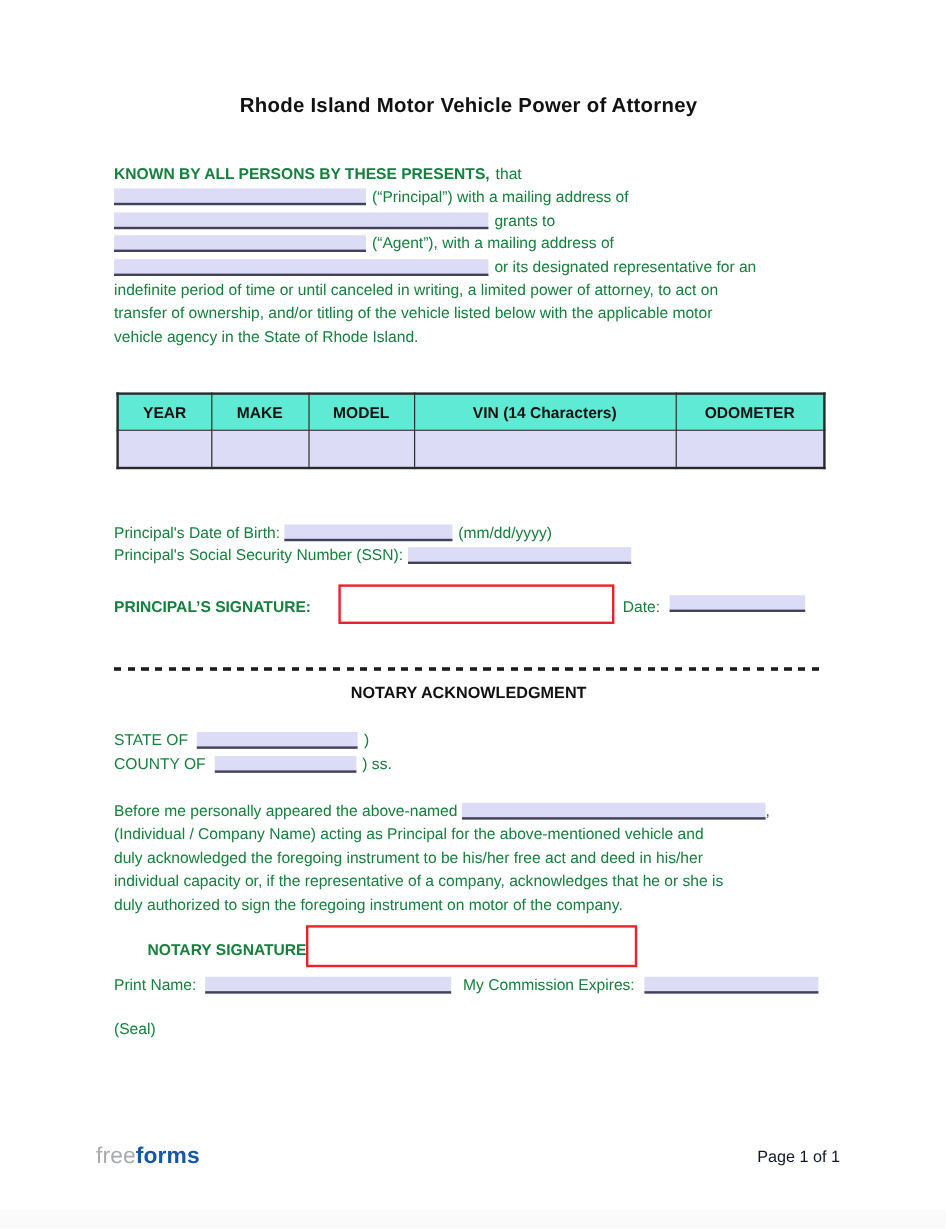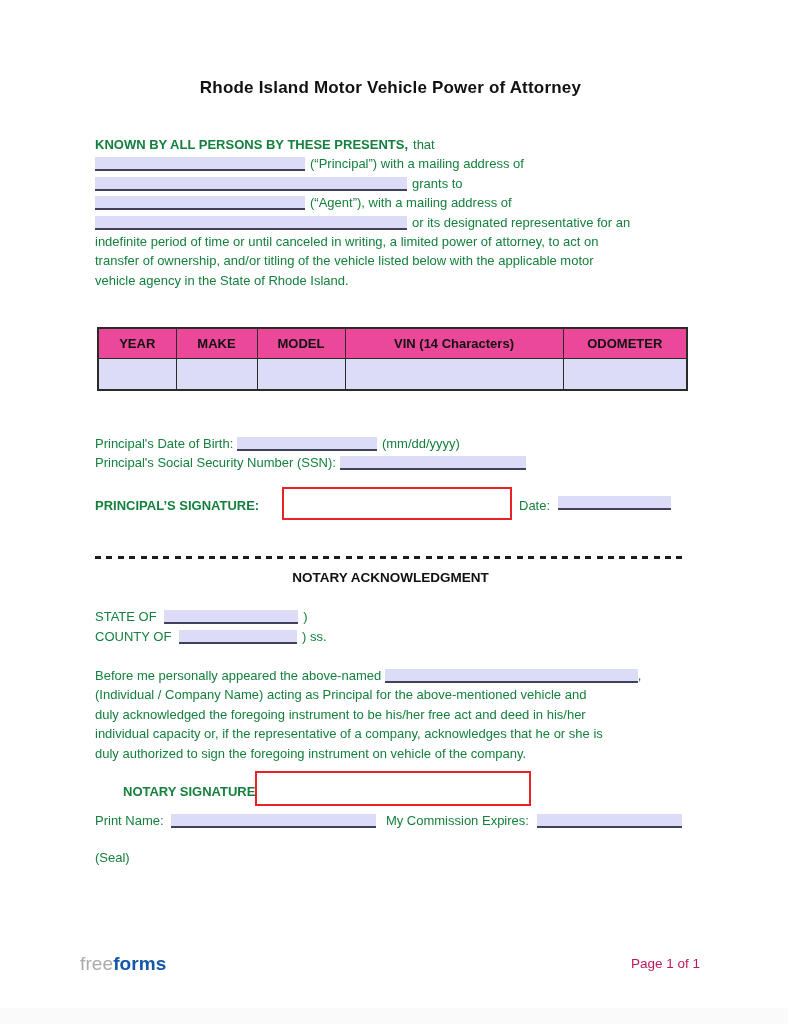--- a/index.html
+++ b/index.html
@@ -52,21 +52,21 @@
   .w145 { width: 145px; }
   .w113 { width: 113px; }
 
   
   table.vehicle {
     border-collapse: collapse;
     width: 589px;
     table-layout: fixed;
   }
   table.vehicle th {
-    background: #ec4899;
+    background: #5eead4;
     border: 1.5px solid #2b2b2b;
     font-size: 13px; font-weight: bold; color: #111;
     height: 30px; text-align: center;
   }
   table.vehicle td {
     background: #dcdcf6;
     border: 1.5px solid #2b2b2b;
     height: 32px;
   }
   table.vehicle { border: 2px solid #2b2b2b; }
@@ -87,21 +87,21 @@
   .notary-heading {
     top: 570px; left: 95px; width: 591px;
     text-align: center;
     font-size: 13.5px; font-weight: bold; color: #111;
   }
 
   
   .brand { font-size: 19px; letter-spacing: 0.1px; }
   .brand .free { color: #a9abae; font-weight: 400; }
   .brand .forms { color: #1458a7; font-weight: bold; }
-  .page-indicator { font-size: 13.5px; color: #be185d; text-align: right; }
+  .page-indicator { font-size: 13.5px; color: #0f172a; text-align: right; }
 
   .page-edge {
     top: 1008px; left: 0; width: 791px; height: 16px;
     background: #fafafa;
   }
 </style>
 </head>
 <body>
 
 <div class="page">
@@ -170,21 +170,21 @@
   <div class="abs para" style="left:95px; top:607px;">
     <span>STATE OF</span>
     <span class="field w134 mr" style="margin-left:4px;"></span><span>)</span>
   </div>
 
   <div class="abs para" style="left:95px; top:666px; width:600px;">
     <span class="pline"><span>Before me personally appeared the above-named</span> <span class="field w253"></span><span>,</span></span>
     <span class="pline">(Individual / Company Name) acting as Principal for the above-mentioned vehicle and</span>
     <span class="pline">duly acknowledged the foregoing instrument to be his/her free act and deed in his/her</span>
     <span class="pline">individual capacity or, if the representative of a company, acknowledges that he or she is</span>
-    <span class="pline">duly authorized to sign the foregoing instrument on vehicle of the company.</span>
+    <span class="pline">duly authorized to sign the foregoing instrument on motor of the company.</span>
   </div>
 
   <div class="abs" style="left:95px; top:771px; width:591px; height:35px;">
     <span class="abs para b" style="left:0; top:11px;margin-left:28px;">NOTARY SIGNATURE:</span>
     <span class="sig-box" style="left:160px; top:0; width:276px; height:35px;"></span>
   </div>
 
   <div class="abs para" style="left:95px; top:811px; white-space:nowrap;">
     <span>Print Name:</span>
     <span class="field w205" style="margin-left:4px; margin-right:6px;"></span>

